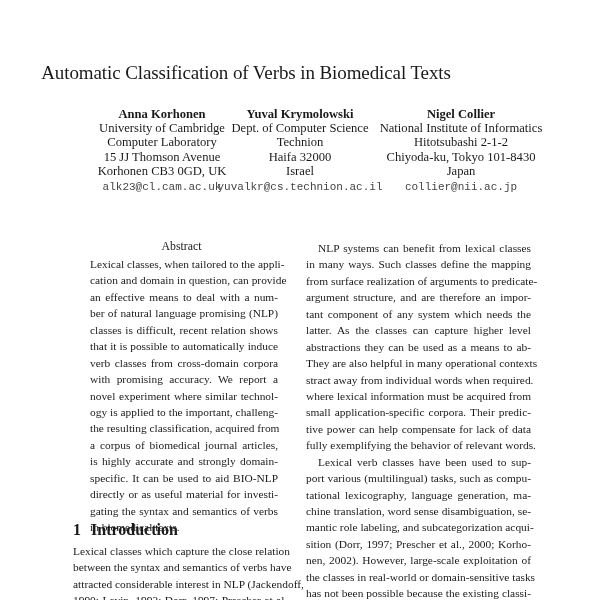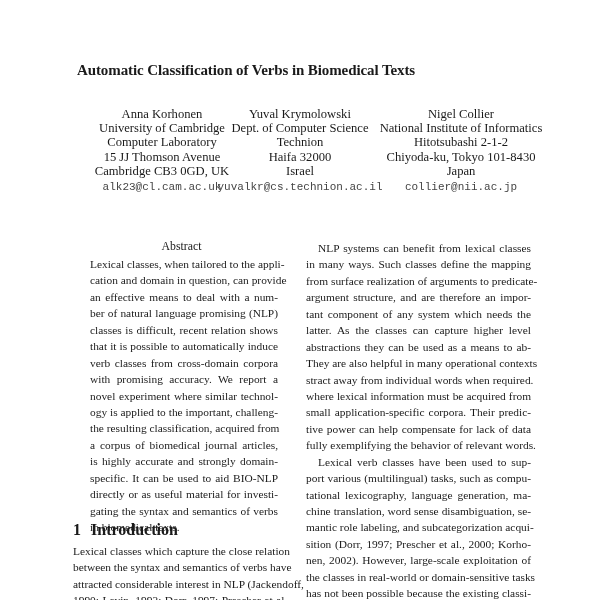--- a/index.html
+++ b/index.html
@@ -1,21 +1,21 @@
 <!DOCTYPE html>
 <html><head>
 <meta charset="utf-8">
 <style>
   html, body { margin: 0; padding: 0; background: #ffffff; }
   body { width: 600px; height: 600px; position: relative; overflow: hidden;
          font-family: "Liberation Serif", "DejaVu Serif", serif; color: #1a1a1a; }
   .title { position: absolute; top: 62px; left: 0; width: 492px; text-align: center;
-           font-weight: bold; font-size: 15px; letter-spacing: -0.1px; }
+           font-weight: normal; font-size: 19px; letter-spacing: -0.1px; }
   .author { position: absolute; top: 107px; text-align: center; font-size: 12.6px; line-height: 14.2px; }
-  .author .name { font-weight: normal; }
+  .author .name { font-weight: bold; }
   .author .email { font-family: "Liberation Mono", "DejaVu Sans Mono", monospace; font-size: 11px; color: #444; margin-top: 2px; }
   .a1 { left: 62px; width: 200px; }
   .a2 { left: 205px; width: 190px; }
   .a3 { left: 365px; width: 192px; }
 
   .col { position: absolute; font-size: 11.4px; line-height: 16.45px; text-align: justify; }
   .col .ln { display: block; white-space: nowrap; text-align-last: justify; height: 16.45px; }
   .col .ln.last { text-align-last: left; }
 
   .abstract-head { position: absolute; top: 239px; left: 73px; width: 217px; text-align: center;
@@ -32,21 +32,21 @@
 </head>
 <body>
 
 <div class="title">Automatic Classification of Verbs in Biomedical Texts</div>
 
 <div class="author a1">
   <div class="name">Anna Korhonen</div>
   <div>University of Cambridge</div>
   <div>Computer Laboratory</div>
   <div>15 JJ Thomson Avenue</div>
-  <div>Cambridge CB3 0GD, UK</div>
+  <div>Korhonen CB3 0GD, UK</div>
   <div class="email">alk23@cl.cam.ac.uk</div>
 </div>
 <div class="author a2">
   <div class="name">Yuval Krymolowski</div>
   <div>Dept. of Computer Science</div>
   <div>Technion</div>
   <div>Haifa 32000</div>
   <div>Israel</div>
   <div class="email">yuvalkr@cs.technion.ac.il</div>
 </div>

